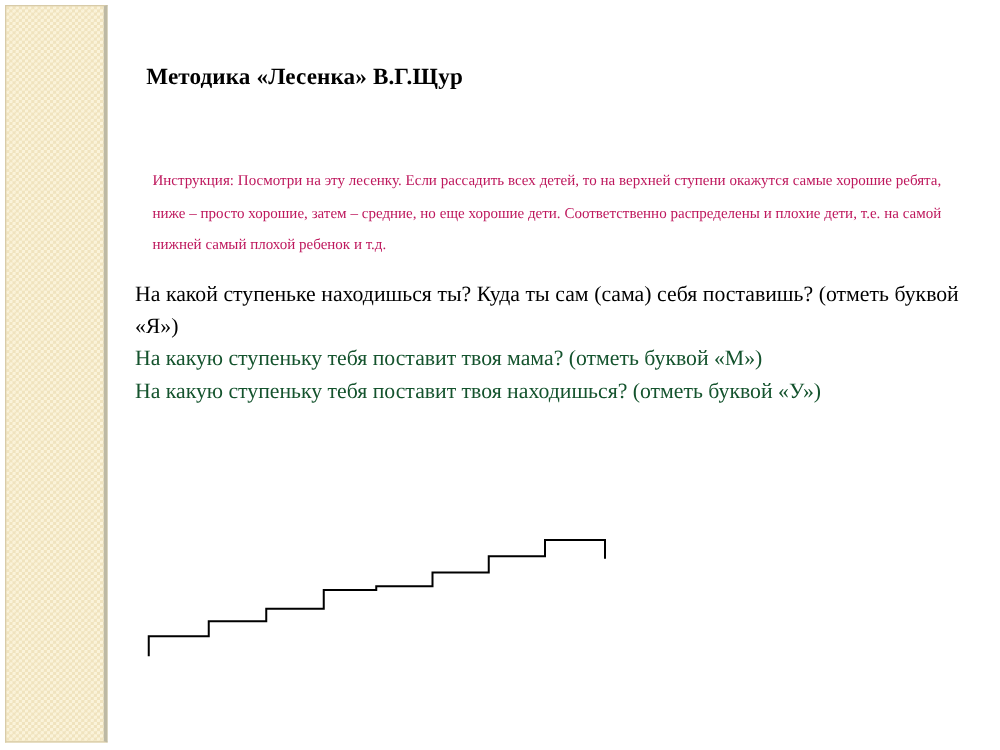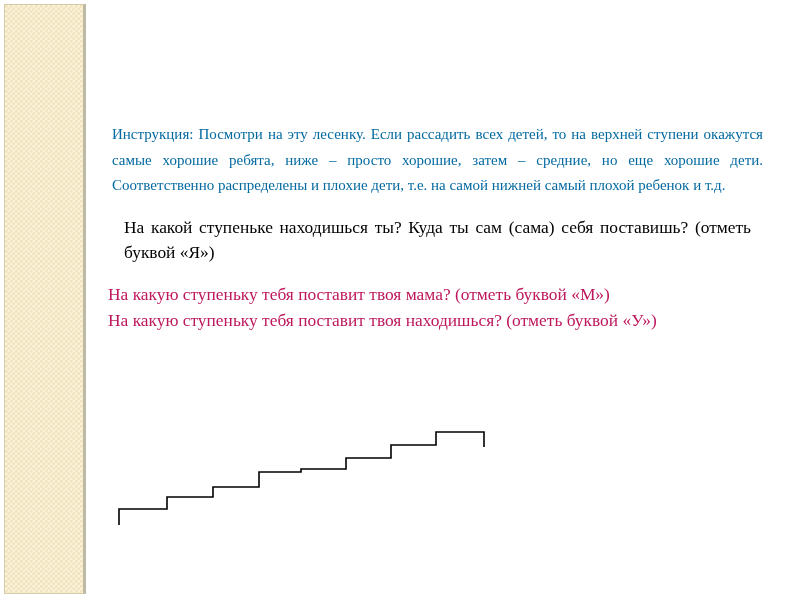--- a/index.html
+++ b/index.html
@@ -64,38 +64,38 @@
   }
 
   .body-block {
     position: absolute;
     left: 0;
     top: 118px;
     width: 659px;
   }
 
   .para-justify {
-    margin: 4px;
-    font-size: 15px;
+    margin: 14px;
+    font-size: 12px;
     line-height: 25.6px;
-    color: #0369a1;
+    color: #be185d;
     text-align: justify;
     text-justify: inter-word;
   }
 
   .para-left {
     margin: 0;
     font-size: 17.4px;
     line-height: 25.6px;
-    color: #be185d;
+    color: #14532d;
     text-align: left;
   }
 
   .para-justify-q {
-    margin: 16px;
+    margin: 0;
     font-size: 17.4px;
     line-height: 25.6px;
     color: #000000;
     text-align: justify;
     text-justify: inter-word;
   }
 
   
   .staircase-wrap {
     position: absolute;
@@ -112,20 +112,21 @@
 </style>
 </head>
 <body>
 
 <div class="slide">
 
   <div class="sidebar"></div>
 
   <div class="content">
 
+    <div class="slide-title">Методика «Лесенка» В.Г.Щур</div>
 
     <div class="body-block">
 
       <p class="para-justify">Инструкция: Посмотри на эту лесенку. Если рассадить всех детей, то на верхней ступени   окажутся самые хорошие ребята, ниже – просто хорошие, затем – средние, но еще хорошие дети. Соответственно распределены и плохие  дети, т.е. на самой нижней самый плохой ребенок и т.д.</p>
 
       <p class="para-justify-q">На какой ступеньке находишься ты? Куда ты сам (сама) себя поставишь? (отметь буквой «Я»)</p>
 
 
       <p class="para-left">На какую ступеньку тебя поставит твоя мама? (отметь буквой «М»)</p>
 

